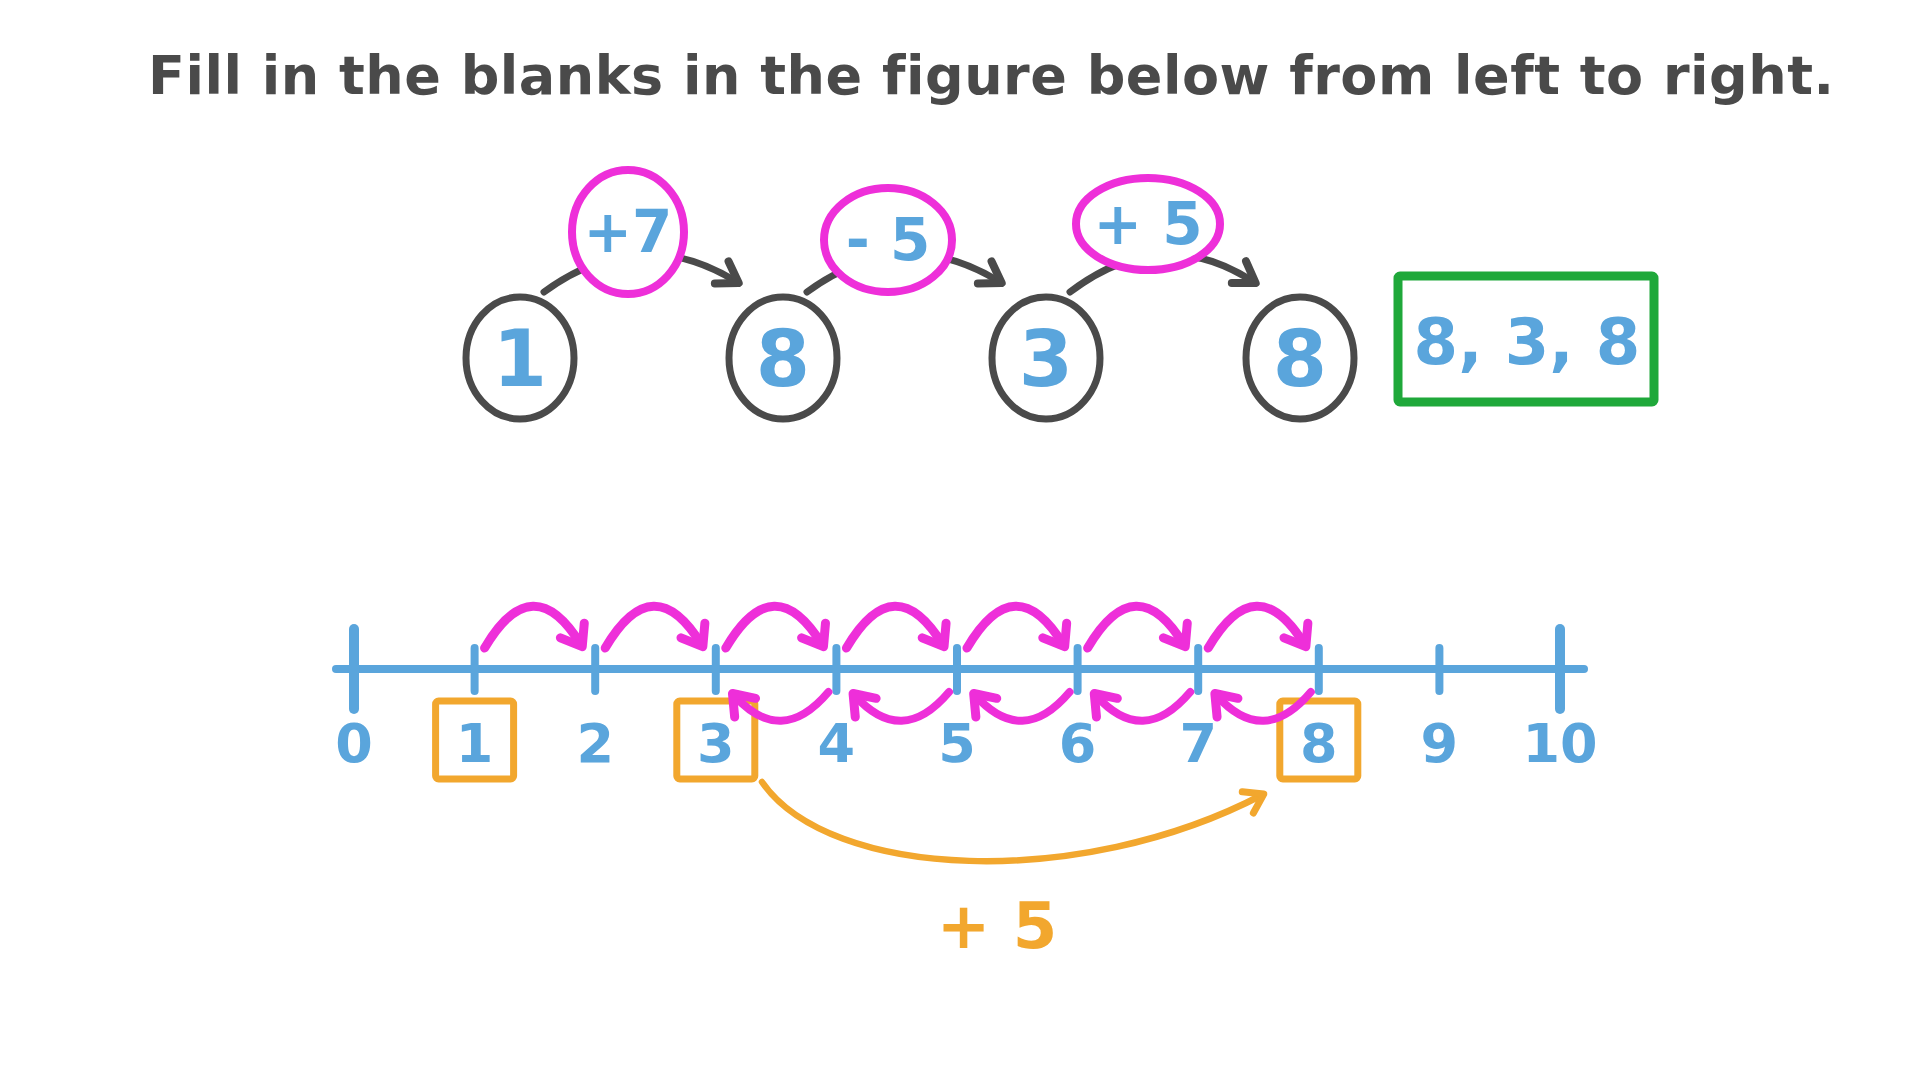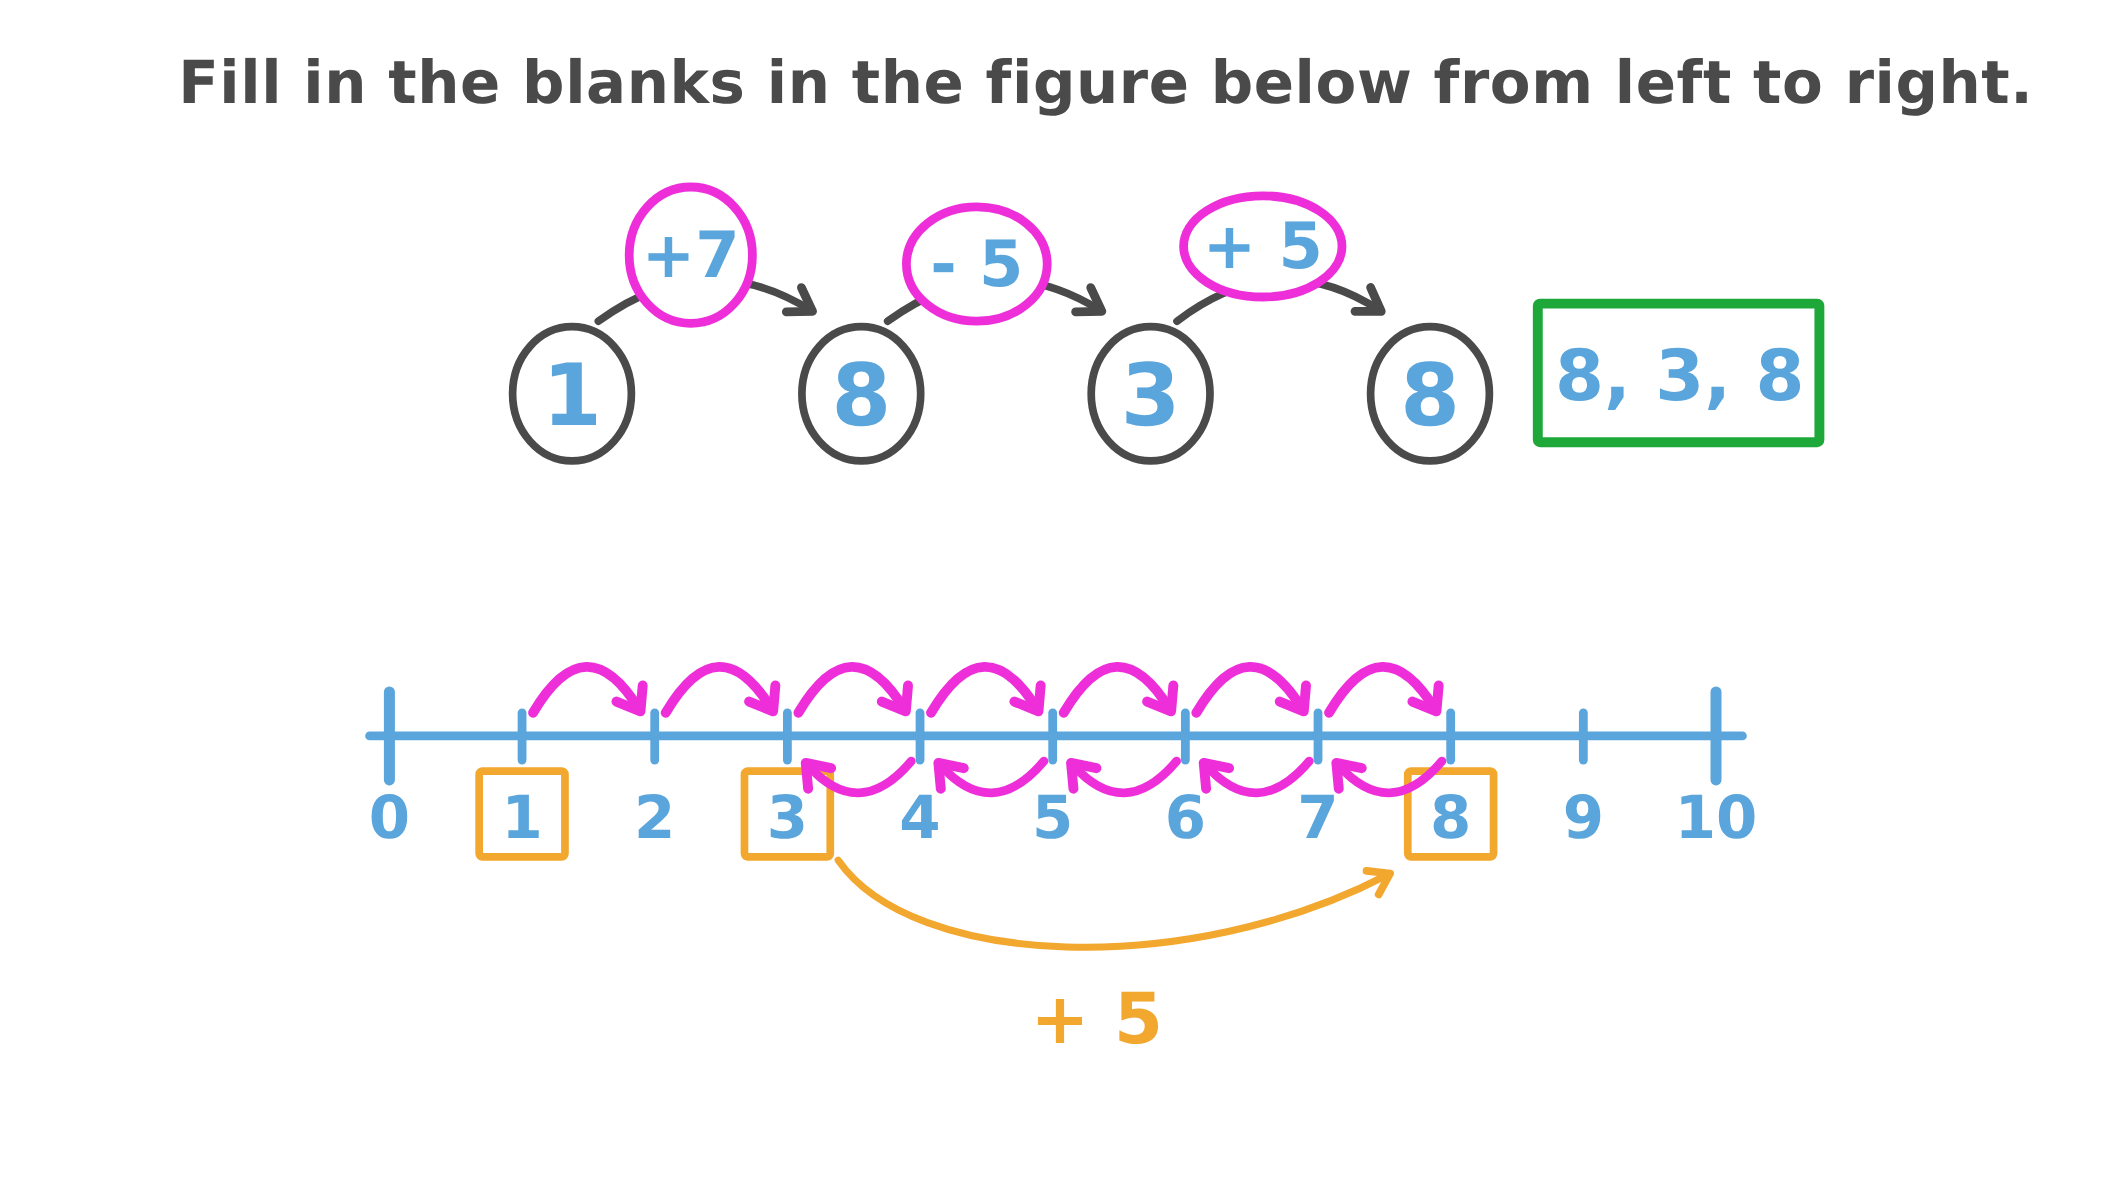--- a/index.html
+++ b/index.html
@@ -1,18 +1,18 @@
 <!DOCTYPE html>
 <html><head>
 <meta charset="utf-8">
 <style>
   html,body{margin:0;padding:0;background:#fff;}
   body{width:1920px;height:1080px;font-family:"DejaVu Sans",sans-serif;}
   .page{position:relative;width:1920px;height:1080px;overflow:hidden;background:#fff;}
-  .title{position:absolute;left:162px;top:44px;font-size:54px;font-weight:bold;
+  .title{position:absolute;left:148px;top:44px;font-size:54px;font-weight:bold;
          color:#4a4a4a;letter-spacing:0.5px;white-space:nowrap;}
   svg.figure{position:absolute;left:0;top:0;width:1920px;height:1080px;}
   text{font-family:"DejaVu Sans",sans-serif;text-anchor:middle;}
   .node-num{fill:#5aa5dc;font-size:78px;font-weight:bold;}
   .op-label{fill:#5aa5dc;font-size:58px;font-weight:bold;}
   .answer-rect{fill:none;stroke:#1fa83a;stroke-width:9px;}
   .answer-text{fill:#5aa5dc;font-size:64px;font-weight:bold;}
   .num-label{fill:#5aa5dc;font-size:54px;font-weight:bold;}
   .jump-path{fill:none;stroke:#f2a72e;stroke-width:6.5px;stroke-linecap:round;}
   .jump-label{fill:#f2a72e;font-size:64px;font-weight:bold;}

